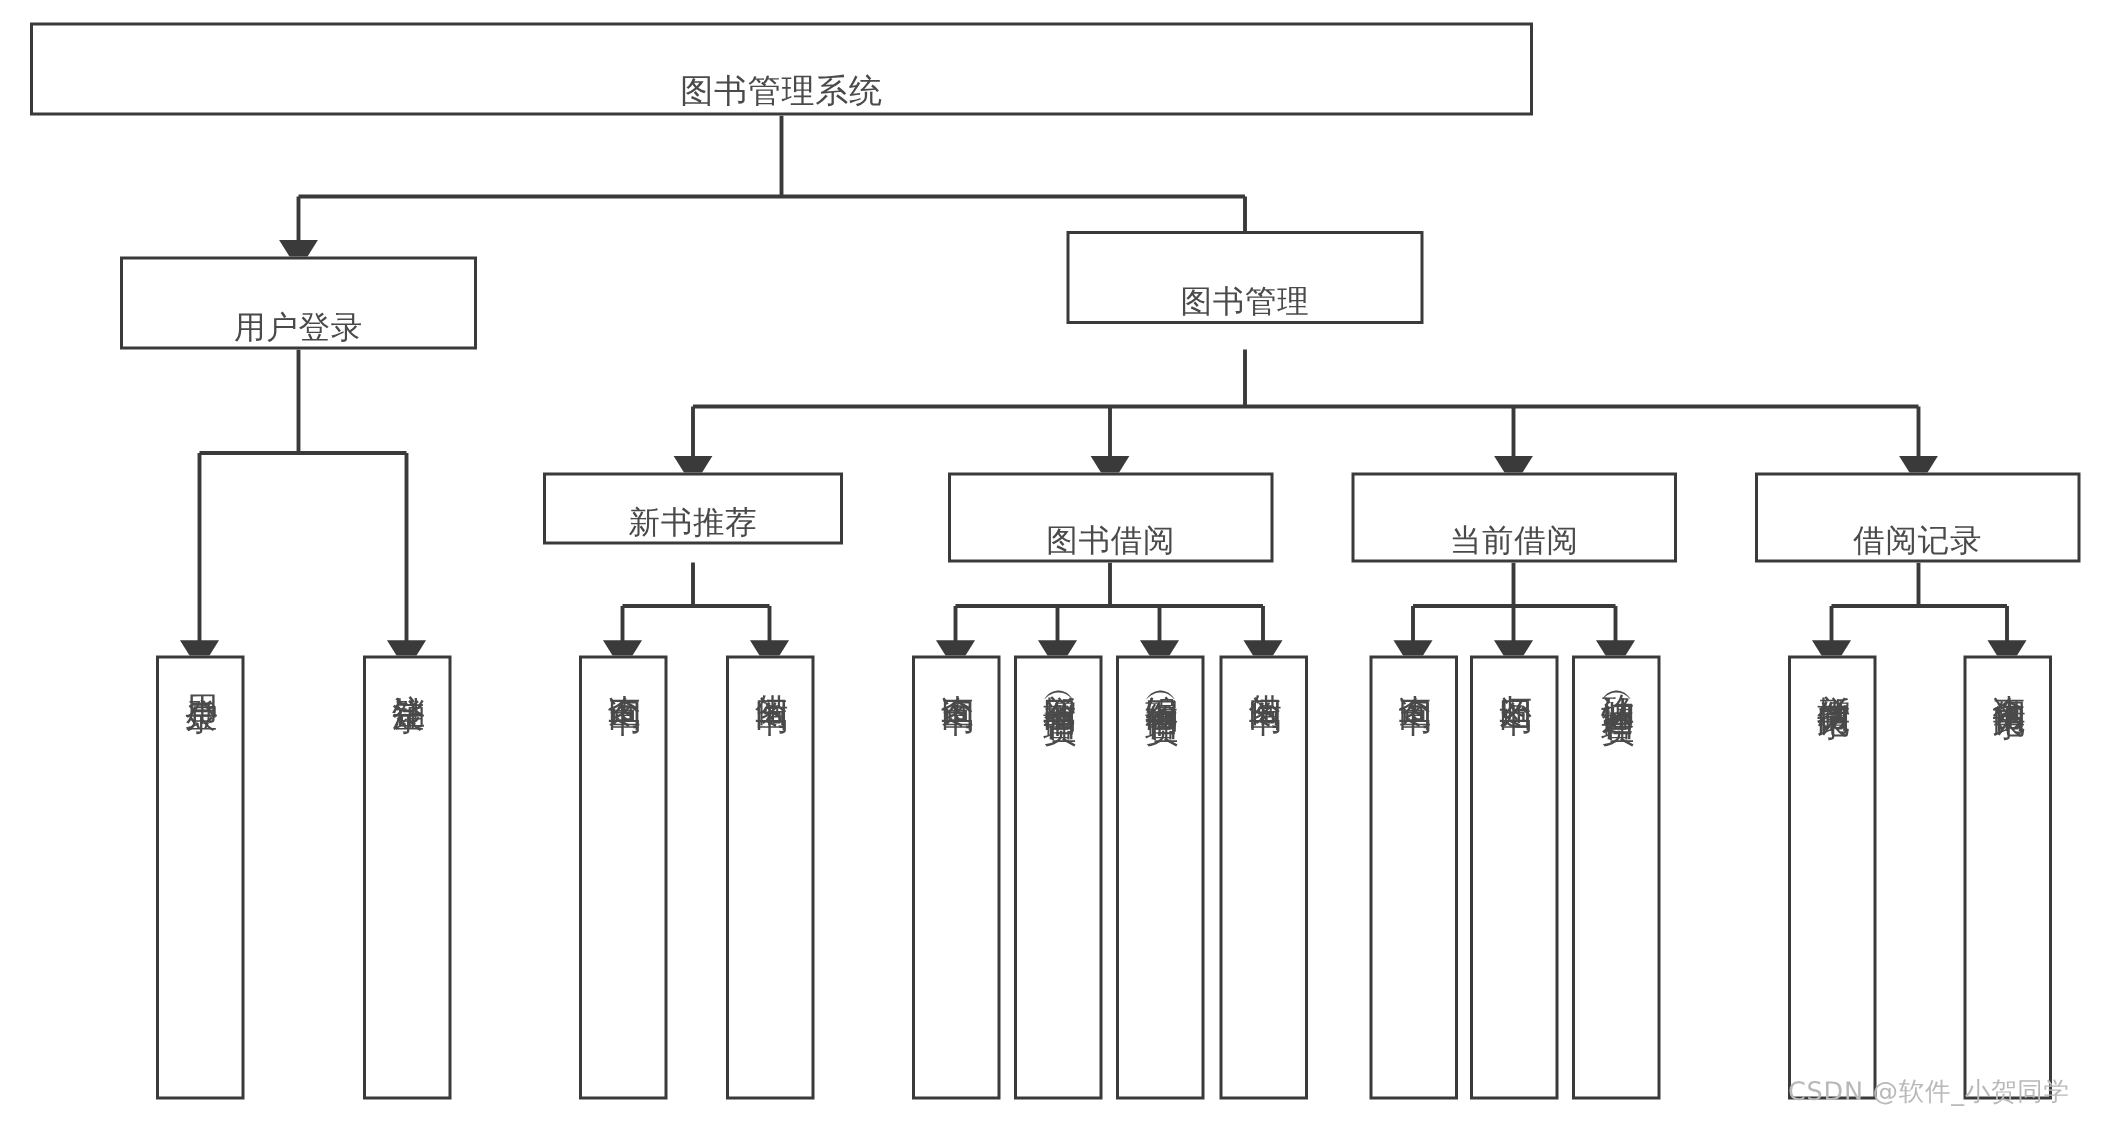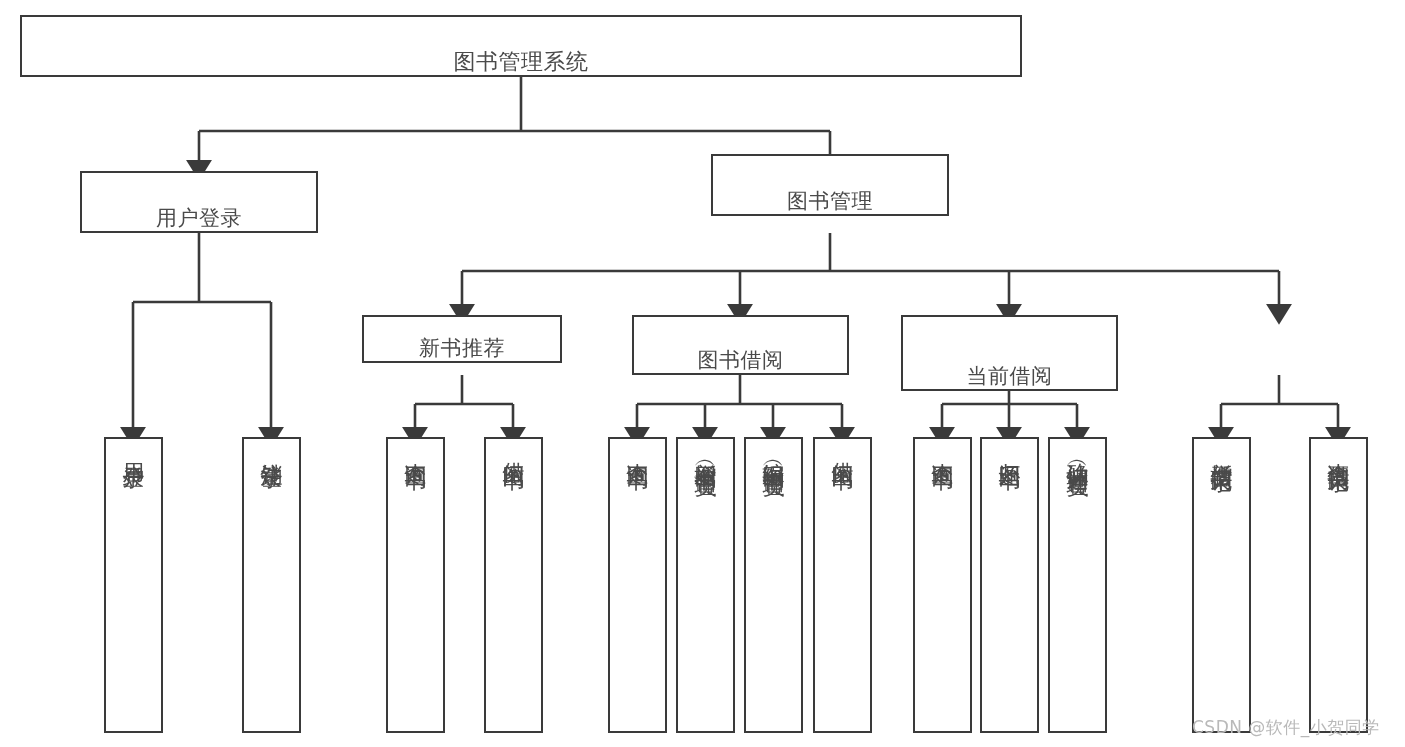--- a/index.html
+++ b/index.html
@@ -134,22 +134,25 @@
   <div class="node horizontal" style="left:711px; top:154px; width:238px; height:62px;">
     <span class="node-label">图书管理</span>
   </div>
 
   <div class="node horizontal" style="left:362px; top:315px; width:200px; height:48px;">
     <span class="node-label">新书推荐</span>
   </div>
   <div class="node horizontal" style="left:632px; top:315px; width:217px; height:60px;">
     <span class="node-label">图书借阅</span>
   </div>
-  <div class="node horizontal" style="left:901px; top:315px; width:217px; height:76px;">
+  <div class="node horizontal" style="left:901px; top:315px; width:217px; height:60px;">
     <span class="node-label">当前借阅</span>
+  </div>
+  <div class="node horizontal" style="left:1170px; top:315px; width:217px; height:60px;">
+    <span class="node-label">借阅记录</span>
   </div>
 
   <div class="node vertical" style="left:104px; top:437px; width:59px; height:296px;">
     <span class="node-label">用户登录</span>
   </div>
   <div class="node vertical" style="left:242px; top:437px; width:59px; height:296px;">
     <span class="node-label">注销登录</span>
   </div>
 
   <div class="node vertical" style="left:386px; top:437px; width:59px; height:296px;">

